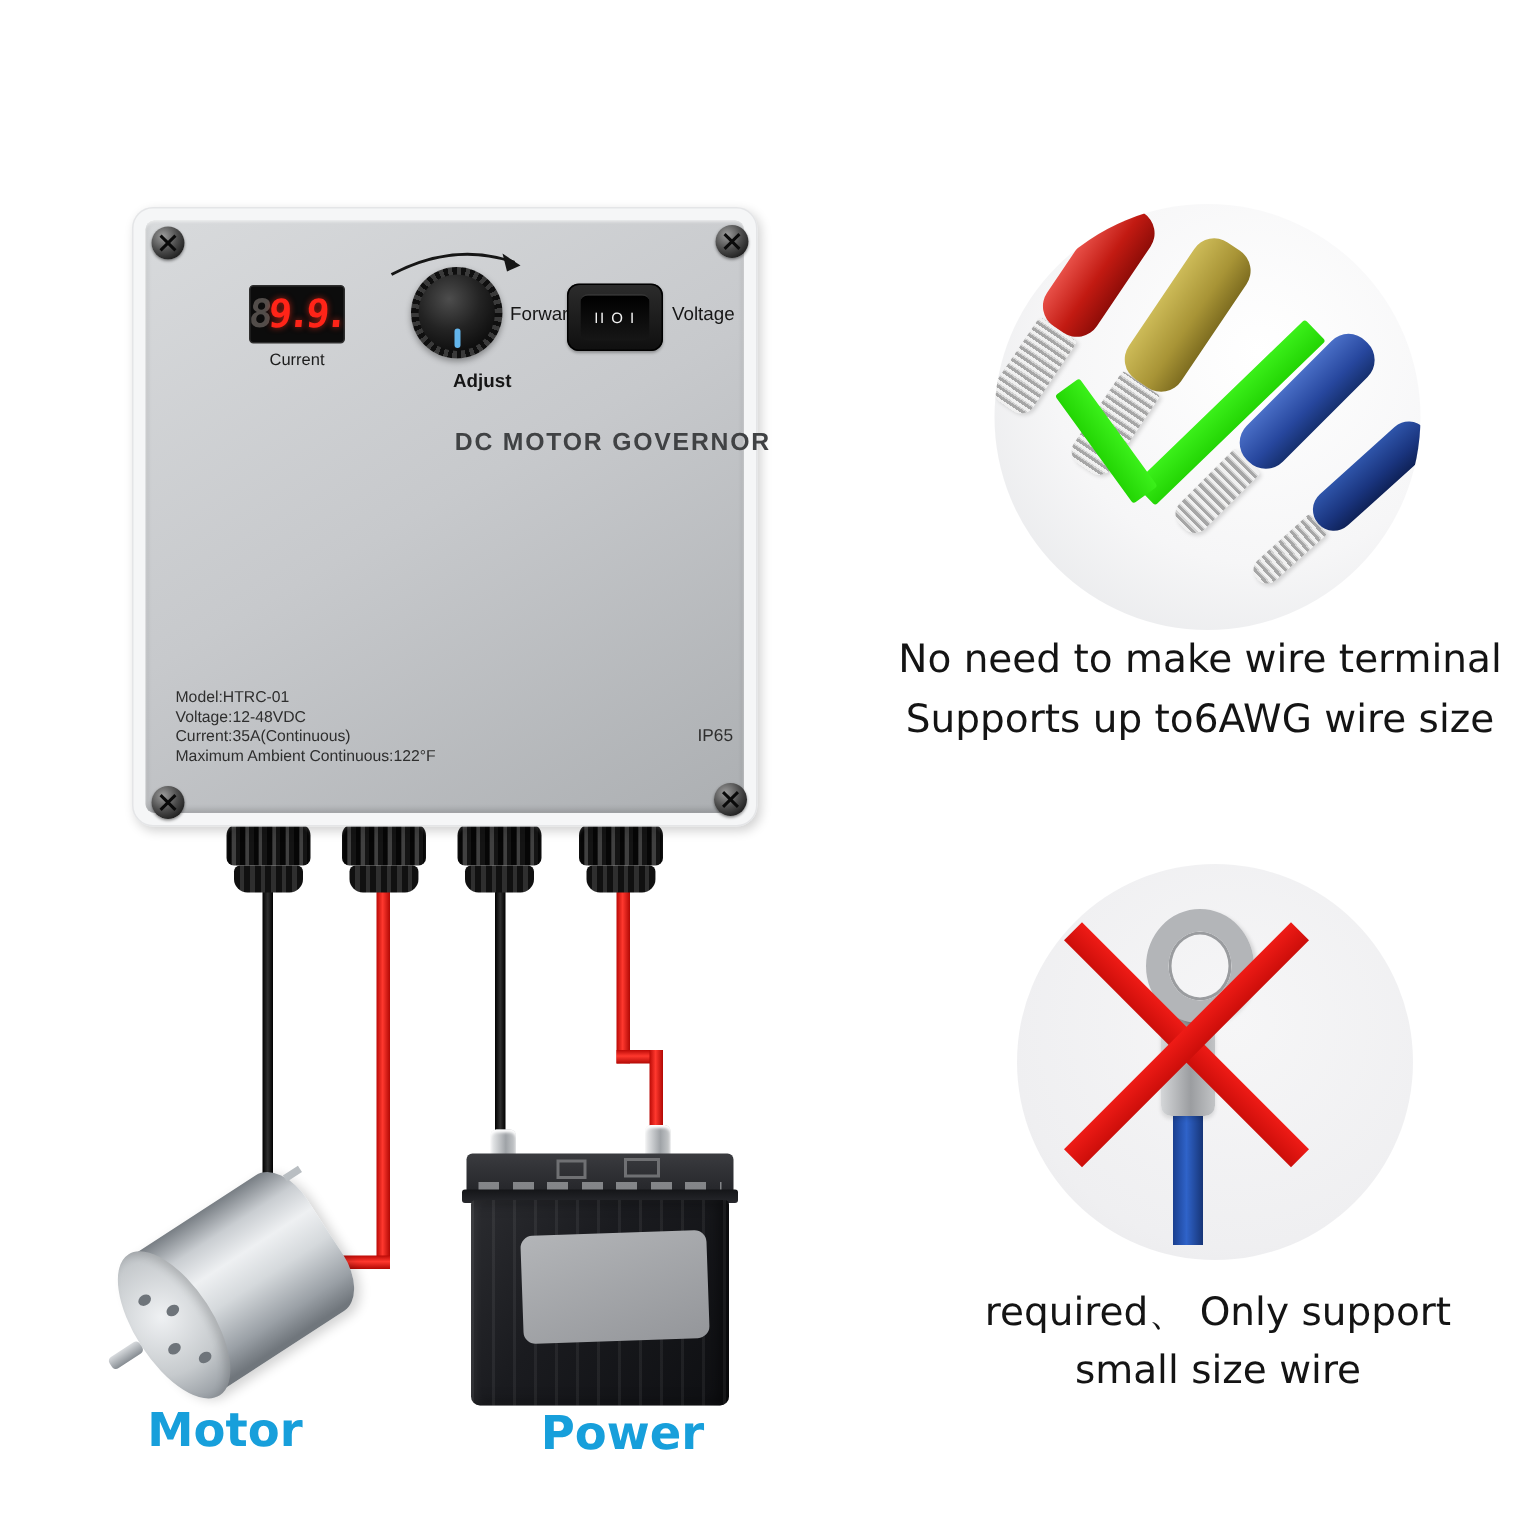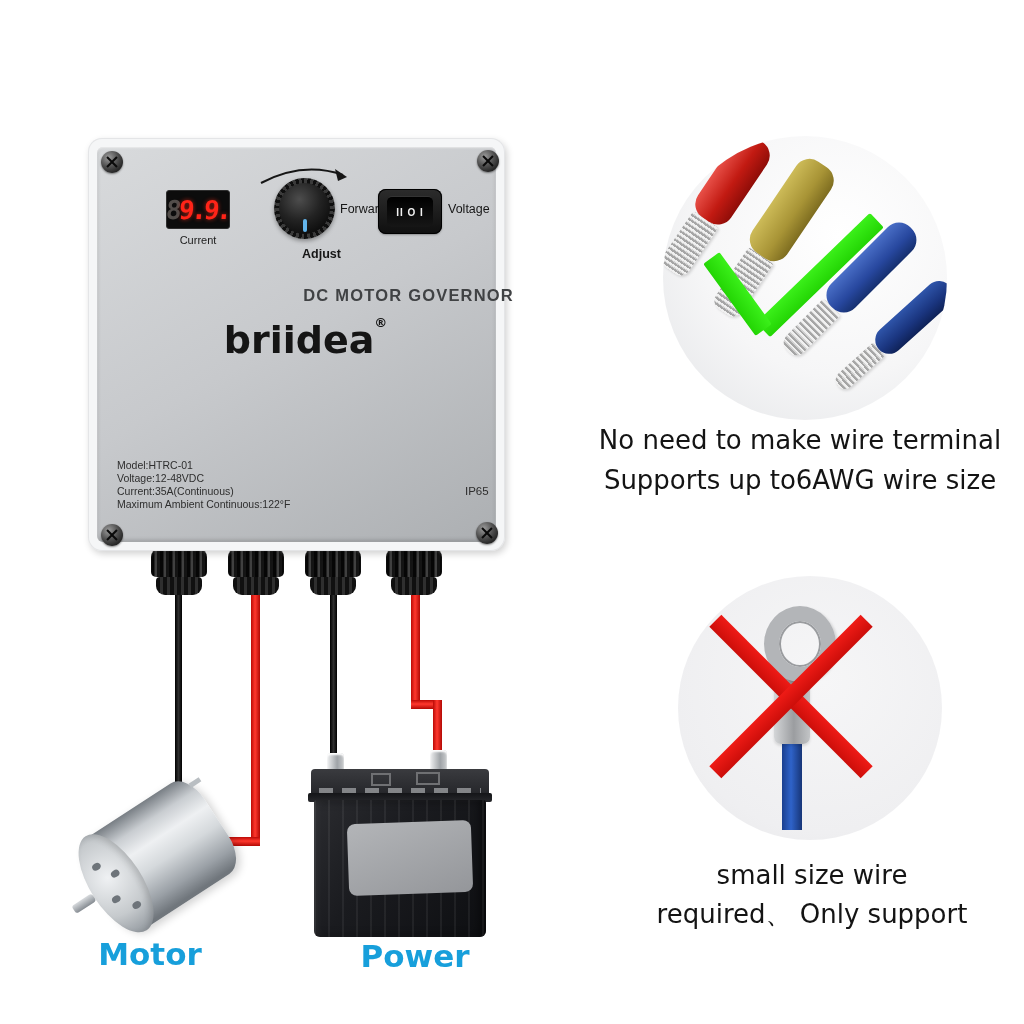--- a/index.html
+++ b/index.html
@@ -44,21 +44,21 @@
     background:#63b5ec; border-radius:2px; }
   .knob-label { position:absolute; left:194px; top:100px; width:61px; text-align:center;
     font-size:12.5px; color:#161616;font-weight:bold; }
   .forward-label { position:absolute; left:243px; top:55px; font-size:12.5px; color:#161616; }
 
   .switch { position:absolute; left:281px; top:42px; width:64px; height:45px; border-radius:8px;
     background:linear-gradient(#2c2c2c,#0f0f0f); box-shadow:inset 0 0 0 1px #000, 0 1px 2px rgba(0,0,0,.3); }
   .rocker { position:absolute; left:9px; top:7px; width:46px; height:31px; border-radius:5px;
     background:linear-gradient(#000,#161616); border-top:1px solid #343434;
     display:flex; align-items:center; justify-content:center;
-    color:#f2f2f2; font-size:10px; font-weight:bold; letter-spacing:1px; }
+    color:#f2f2f2; font-size:10px; font-weight:normal; letter-spacing:1px; }
   .reverse-label { position:absolute; left:351px; top:55px; font-size:12.5px; color:#161616; }
 
   .panel-title { position:absolute; left:0; top:139px; width:417px; text-align:right;
     font-size:16.5px; font-weight:600; letter-spacing:1.2px; color:#404244; }
   .brand-row { position:absolute; left:0; top:168px; width:417px; text-align:center;
     font-family:"DejaVu Sans", sans-serif; font-weight:bold; font-size:38px; color:#151515; }
   .brand-row .reg { font-size:13px; vertical-align:26px; font-weight:bold; }
   .specs { position:absolute; left:20px; top:312px; font-size:10.5px; line-height:13px; color:#2e2e2e; }
   .ip-rating { position:absolute; left:368px; top:338px; font-size:11.5px; color:#2e2e2e; }
 
@@ -246,23 +246,20 @@
       <div class="knob-label">Adjust</div>
 
       <div class="switch">
         <div class="rocker">
           <span>II O I</span>
         </div>
       </div>
       <div class="reverse-label">Voltage</div>
 
       <div class="panel-title">DC MOTOR GOVERNOR</div>
-      <div class="brand-row">
-        <span>briidea</span><span class="reg">®</span>
-      </div>
 
       <div class="specs">
         <div>Model:HTRC-01</div>
         <div>Voltage:12-48VDC</div>
         <div>Current:35A(Continuous)</div>
         <div>Maximum Ambient Continuous:122°F</div>
       </div>
       <div class="ip-rating">IP65</div>
     </div>
   </div>
@@ -298,17 +295,17 @@
     <div class="barrel">
         <i></i>
       </div>
     <div class="crimp-dot"></div>
     <div class="ring"></div>
     <div class="cross-arm" style="transform:rotate(45deg);"></div>
     <div class="cross-arm" style="transform:rotate(-45deg);"></div>
   </div>
 
   <div class="abs bad-text">
+    <div>required、 Only support</div>
     <div>small size wire</div>
-    <div>required、 Only support</div>
   </div>
 
 </div>
 
 </body></html>

